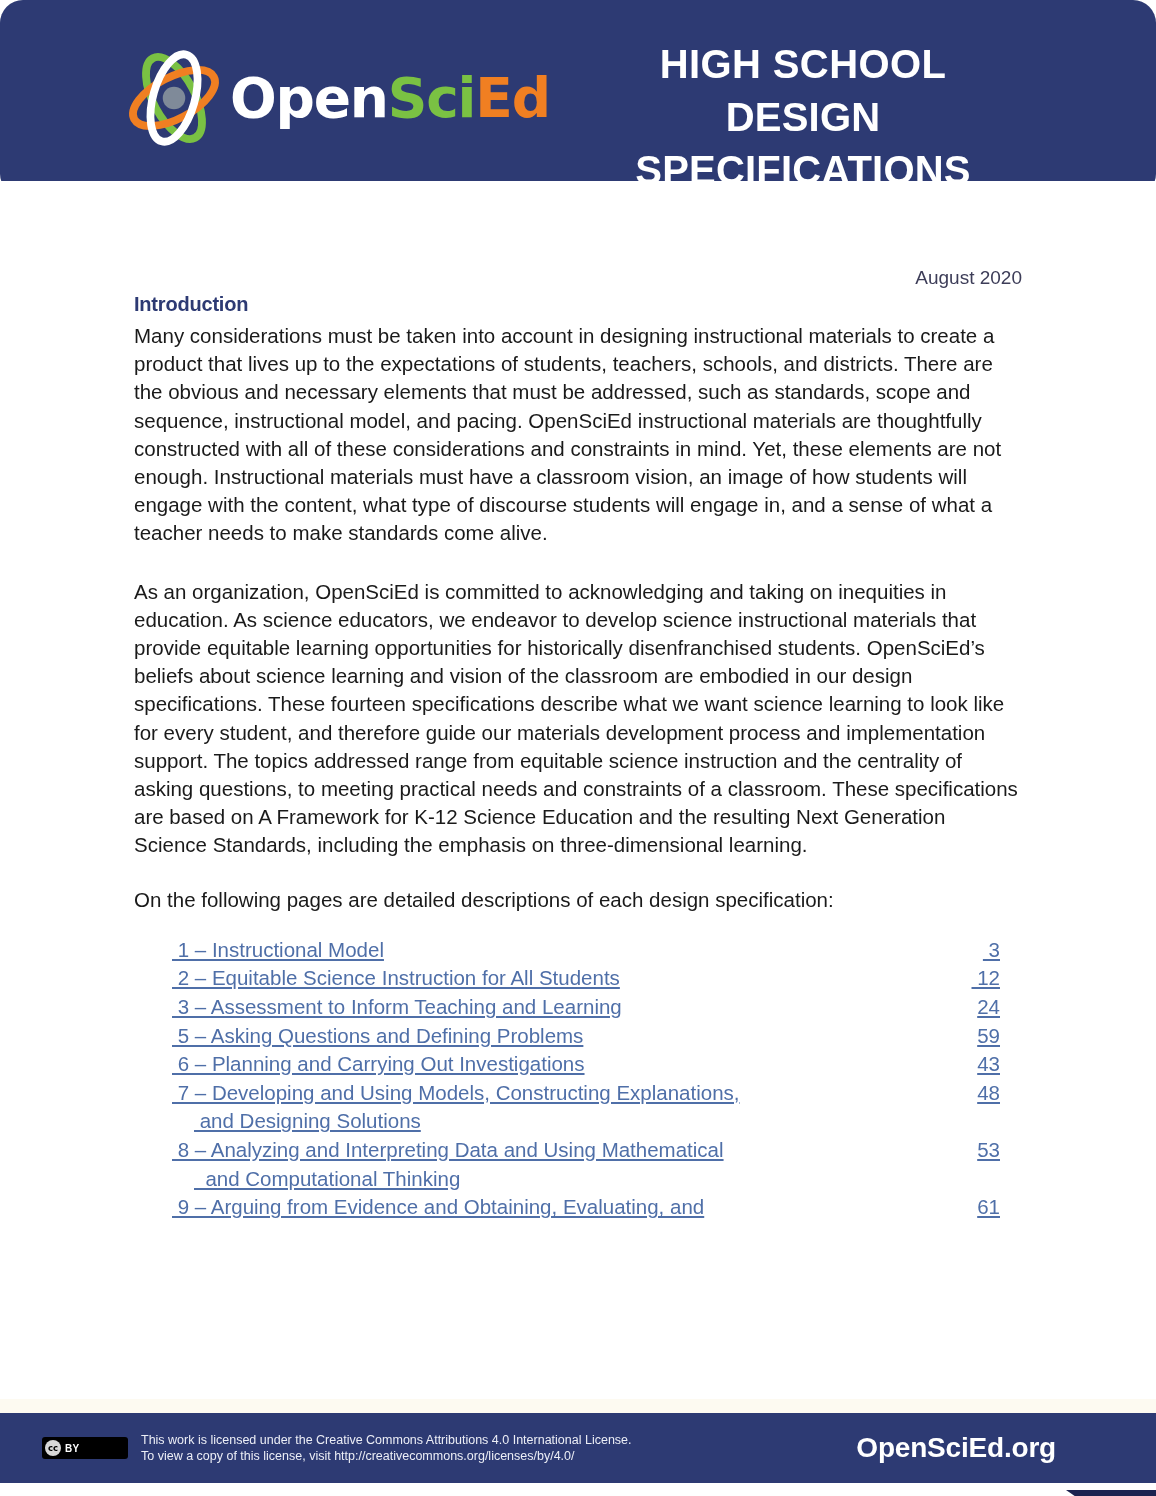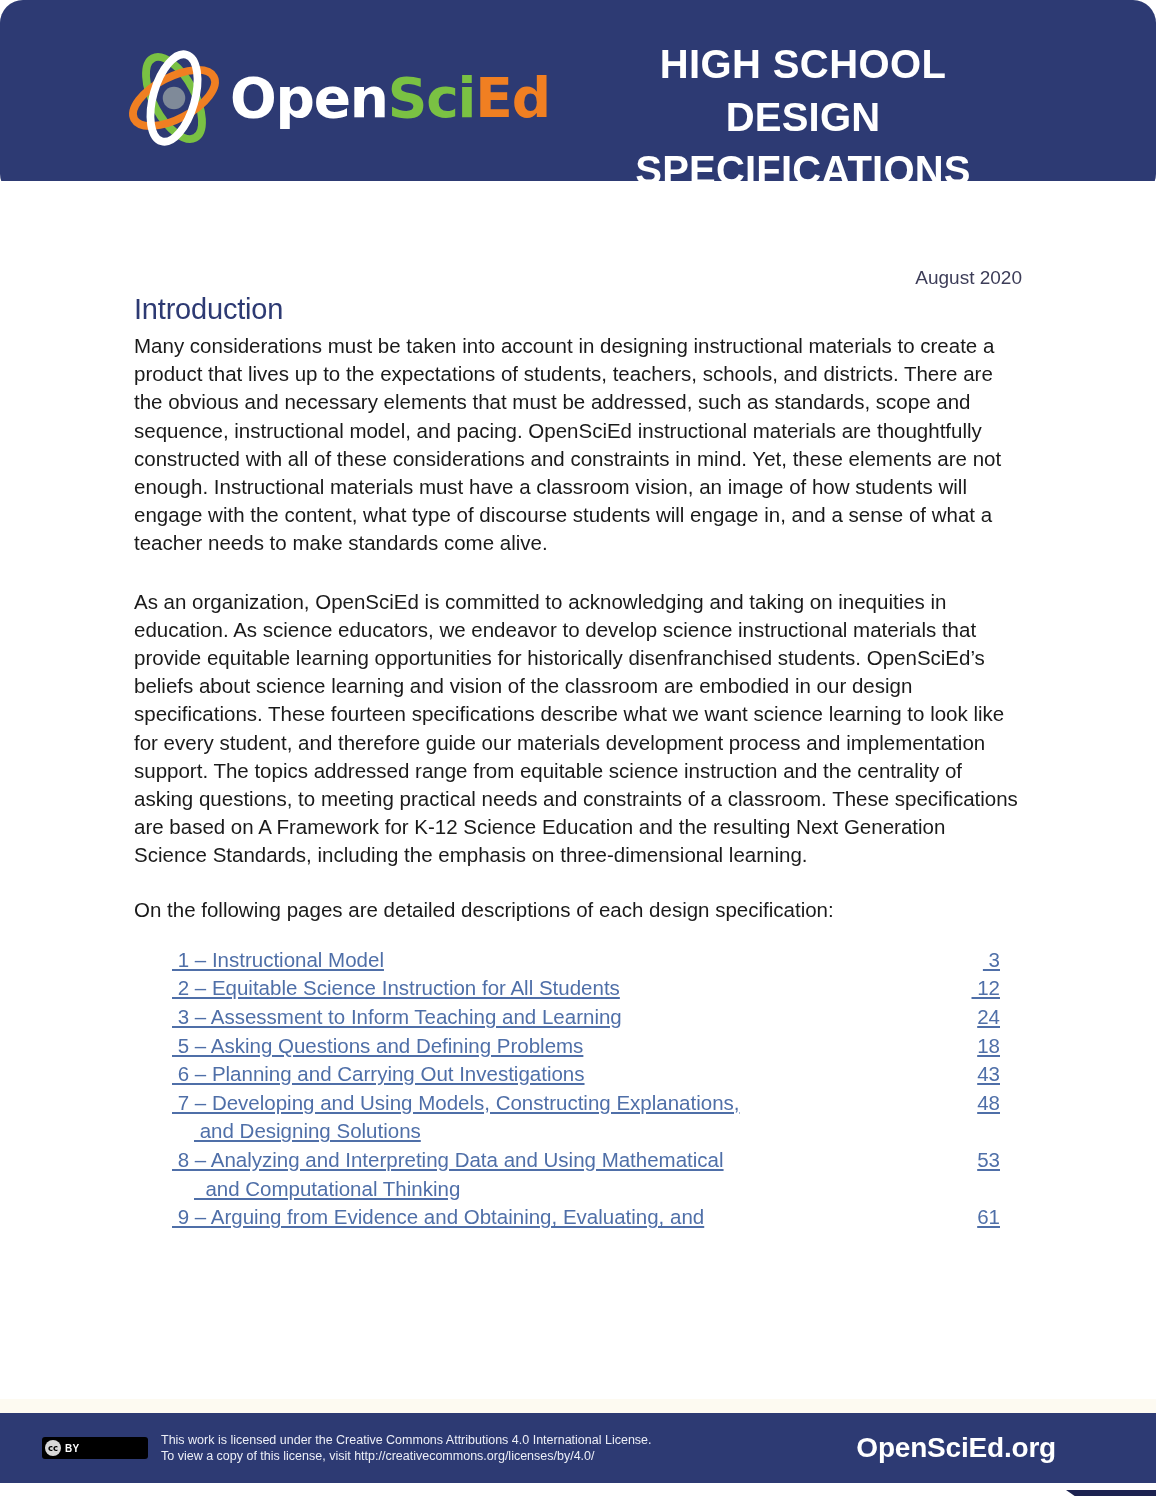--- a/index.html
+++ b/index.html
@@ -114,22 +114,22 @@
   .content {
     position: absolute;
     top: 112px;
     left: 134px;
     width: 886px;
   }
 
   h1.section-title {
     margin: 0 0 6px 0;
     font-family: "Liberation Sans", sans-serif;
-    font-size: 29px;
-    font-weight: normal;
+    font-size: 20px;
+    font-weight: bold;
     color: #2d3a73;
     letter-spacing: -0.2px;
   }
 
   p.body-text {
     margin: 0 0 26px 0;
     font-family: "Liberation Sans", sans-serif;
     font-size: 20.5px;
     line-height: 28.2px;
     color: #1a1a1a;
@@ -191,21 +191,21 @@
   }
   .footer-inner {
     position: absolute;
     inset: 0;
     padding: 0 48px 0 42px;
     display: flex;
     align-items: center;
   }
   .cc-badge {
     flex: none;
-    width: 106px;
+    width: 86px;
     height: 22px;
     background: #000000;
     border-radius: 3px;
     display: flex;
     align-items: center;
     padding: 0 3px;
     box-sizing: border-box;
   }
   .cc-circle {
     width: 16px;
@@ -300,21 +300,21 @@
       </div>
 
       <div class="toc-row">
         <span class="toc-label"> 3 – Assessment to Inform Teaching and Learning</span>
         <span class="toc-page">24</span>
       </div>
 
 
       <div class="toc-row">
         <span class="toc-label"> 5 – Asking Questions and Defining Problems</span>
-        <span class="toc-page">18</span>
+        <span class="toc-page">59</span>
       </div>
 
       <div class="toc-row">
         <span class="toc-label"> 6 – Planning and Carrying Out Investigations</span>
         <span class="toc-page">43</span>
       </div>
 
       <div class="toc-row">
         <span class="toc-label"> 7 – Developing and Using Models, Constructing Explanations,</span>
         <span class="toc-page">48</span>

